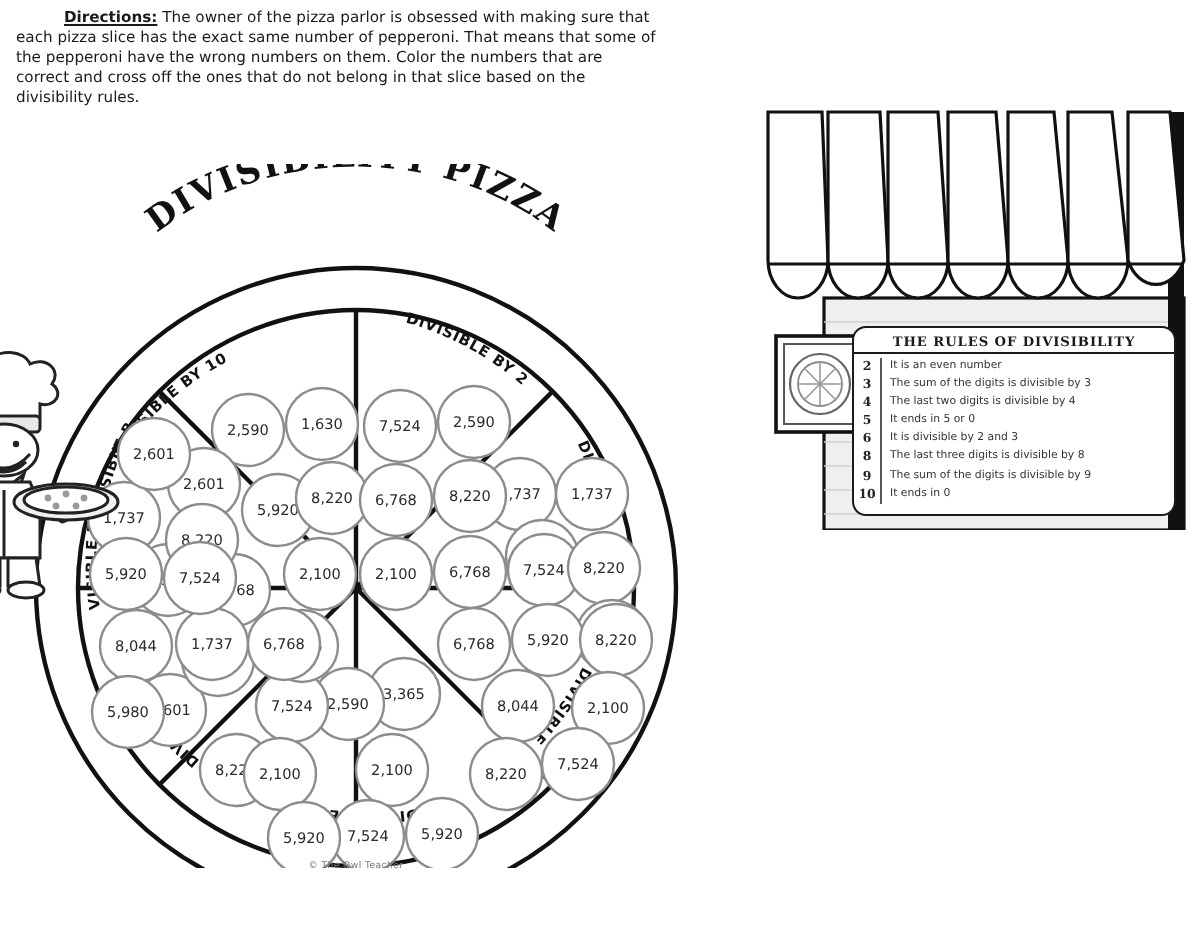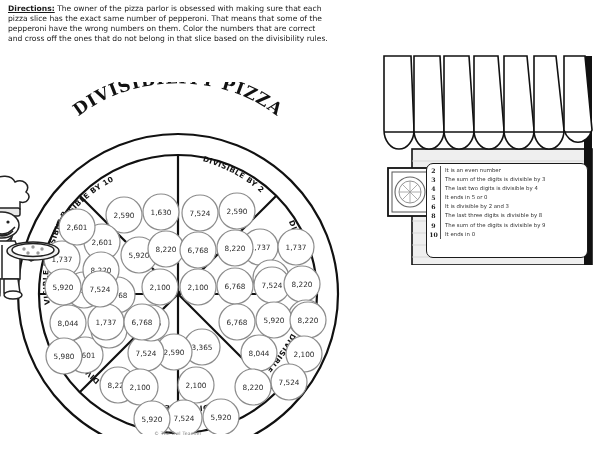--- a/index.html
+++ b/index.html
@@ -9,21 +9,21 @@
     font-family:"DejaVu Sans", sans-serif;
     color:#1a1a1a;
   }
   .page{position:absolute;inset:0;}
 
   
   .directions{
     position:absolute;left:8px;top:4px;width:322px;
     font-size:7.6px;line-height:10.1px;
   }
-  .directions .lead{text-decoration:underline;font-weight:600;}
+  .directions .lead{text-decoration:underline;font-weight:600;margin-left:24px;}
 
   .name-row{position:absolute;left:348px;top:6px;width:246px;display:flex;align-items:flex-start;}
   .name-label{font-size:8.4px;}
   .name-line{flex:1;border-bottom:1px dashed #555;height:10px;margin:0 4px 0 3px;}
   .stars{display:flex;gap:1px;align-items:flex-start;position:relative;top:-3px;}
   .star{width:14px;height:14px;position:relative;}
   .star svg{display:block;}
   .star-num{position:absolute;left:0;top:3px;width:100%;text-align:center;font-size:5px;color:#8a8a8a;}
 
   
@@ -300,20 +300,21 @@
         <line x1="32" y1="131" x2="32" y2="153" stroke="#999" stroke-width="0.8"></line>
         <line x1="21" y1="142" x2="43" y2="142" stroke="#999" stroke-width="0.8"></line>
         <line x1="24" y1="134" x2="40" y2="150" stroke="#999" stroke-width="0.8"></line>
         <line x1="40" y1="134" x2="24" y2="150" stroke="#999" stroke-width="0.8"></line>
       </g>
       <circle cx="65" cy="166" r="5" fill="#111"></circle>
     </svg>
 
     
     <div class="rules-box">
+      <div class="rules-title">THE RULES OF DIVISIBILITY</div>
       <div class="rules-list">
         <div class="rule-row">
           <span class="rule-n">2</span>
           <span class="rule-t">It is an even number</span>
         </div>
         <div class="rule-row">
           <span class="rule-n">3</span>
           <span class="rule-t">The sum of the digits is divisible by 3</span>
         </div>
         <div class="rule-row">

